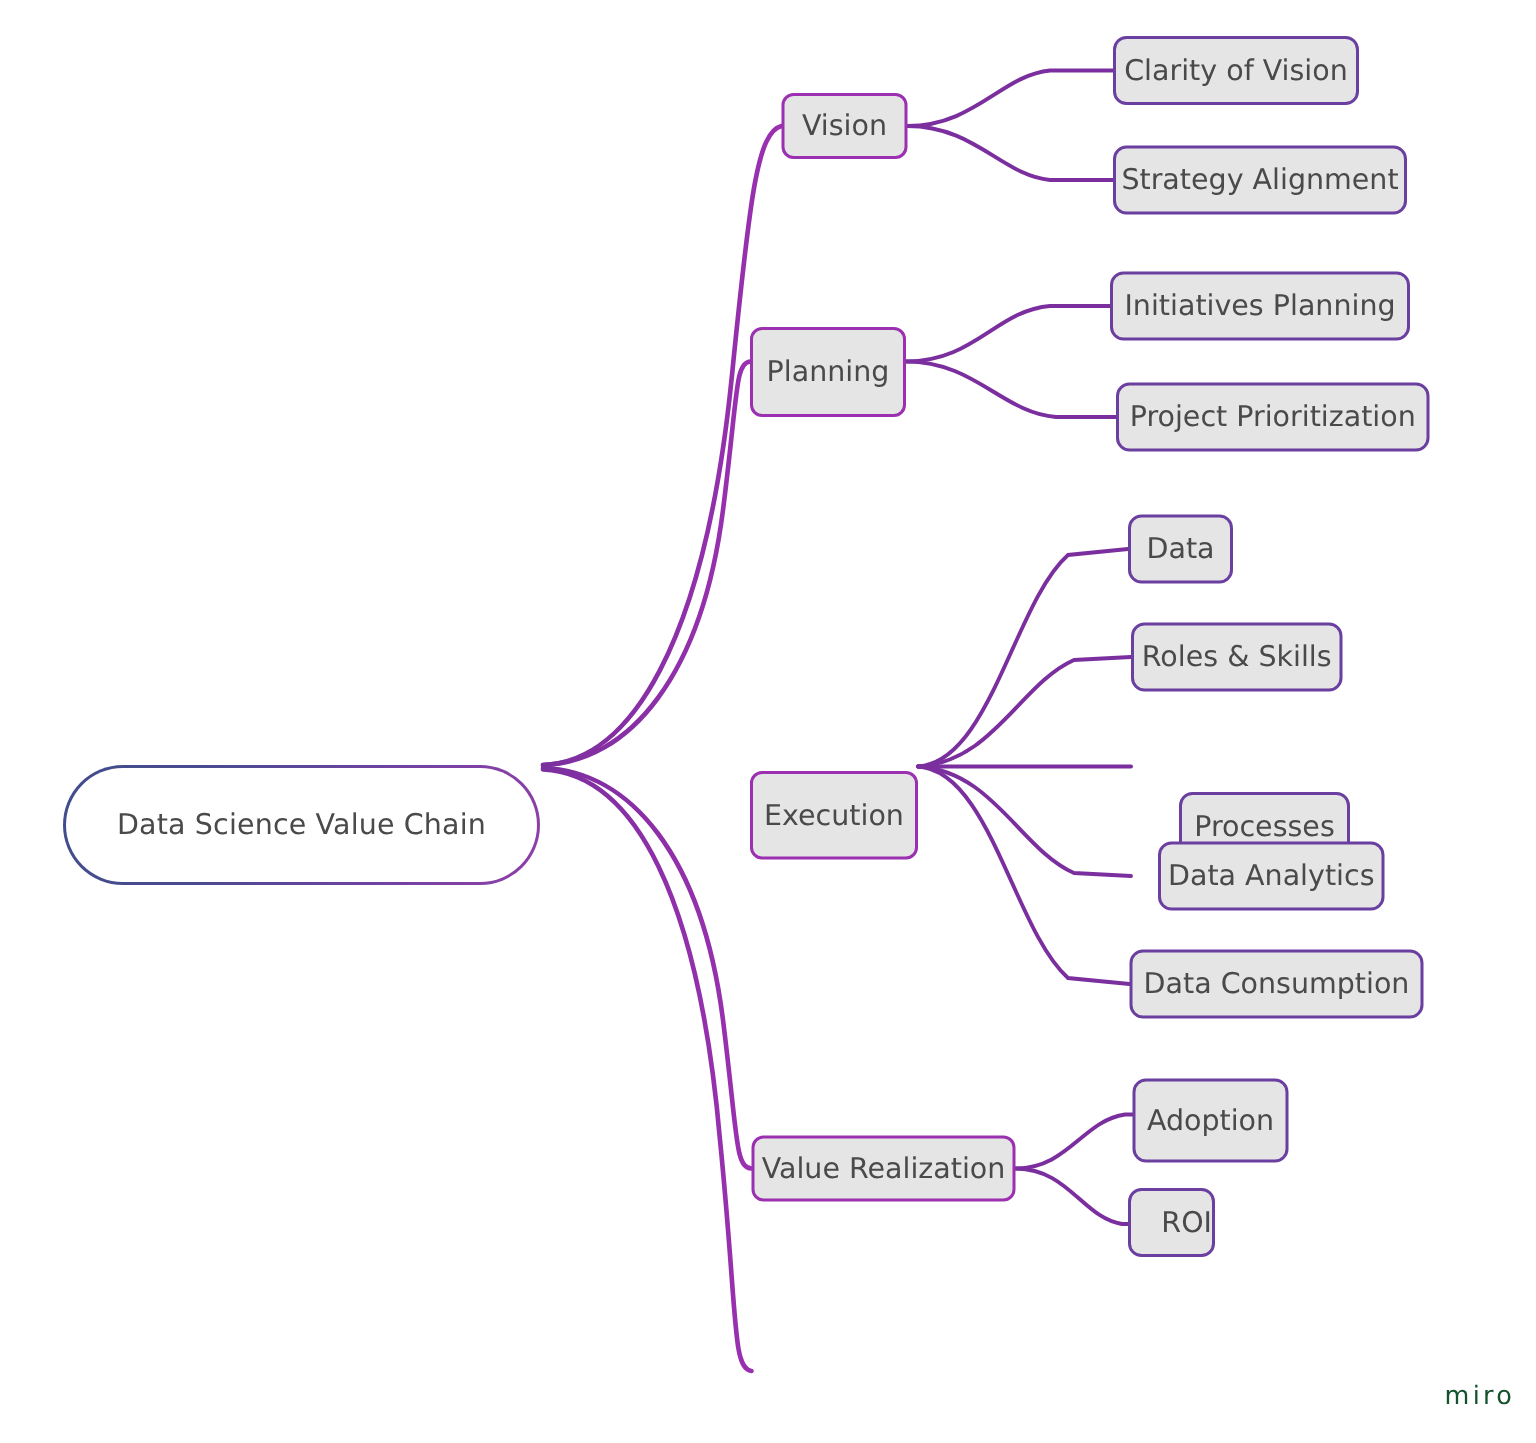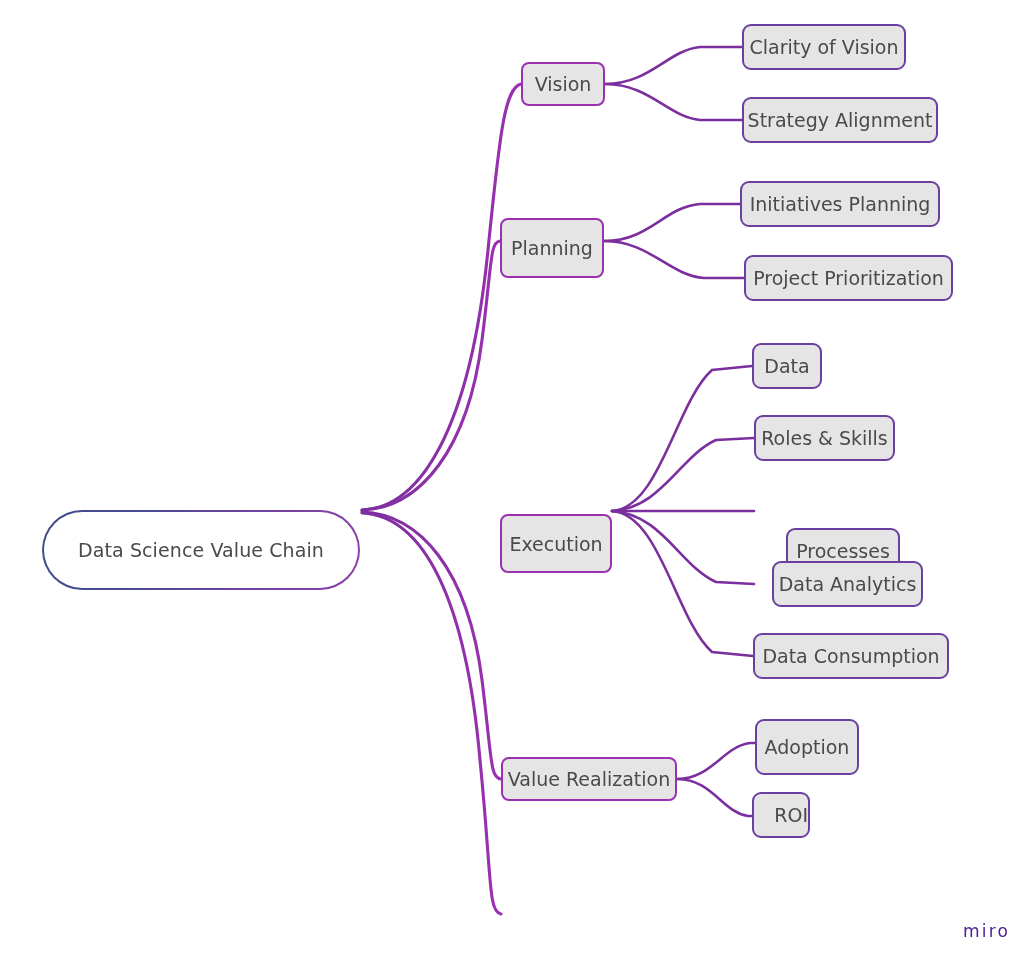--- a/index.html
+++ b/index.html
@@ -50,21 +50,21 @@
     border-radius: 8px;
     font-size: 19px;
   }
   .node-leaf {
     border: 2.5px solid #6b3fa0;
     border-radius: 9px;
     font-size: 19px;
   }
   .watermark {
     position: absolute;
-    color: #4c1d95;
+    color: #14532d;
     font-size: 17px;
     letter-spacing: 2.2px;
     z-index: 2;
     user-select: none;
   }
 </style>
 </head>
 <body>
 
 <div id="canvas">

